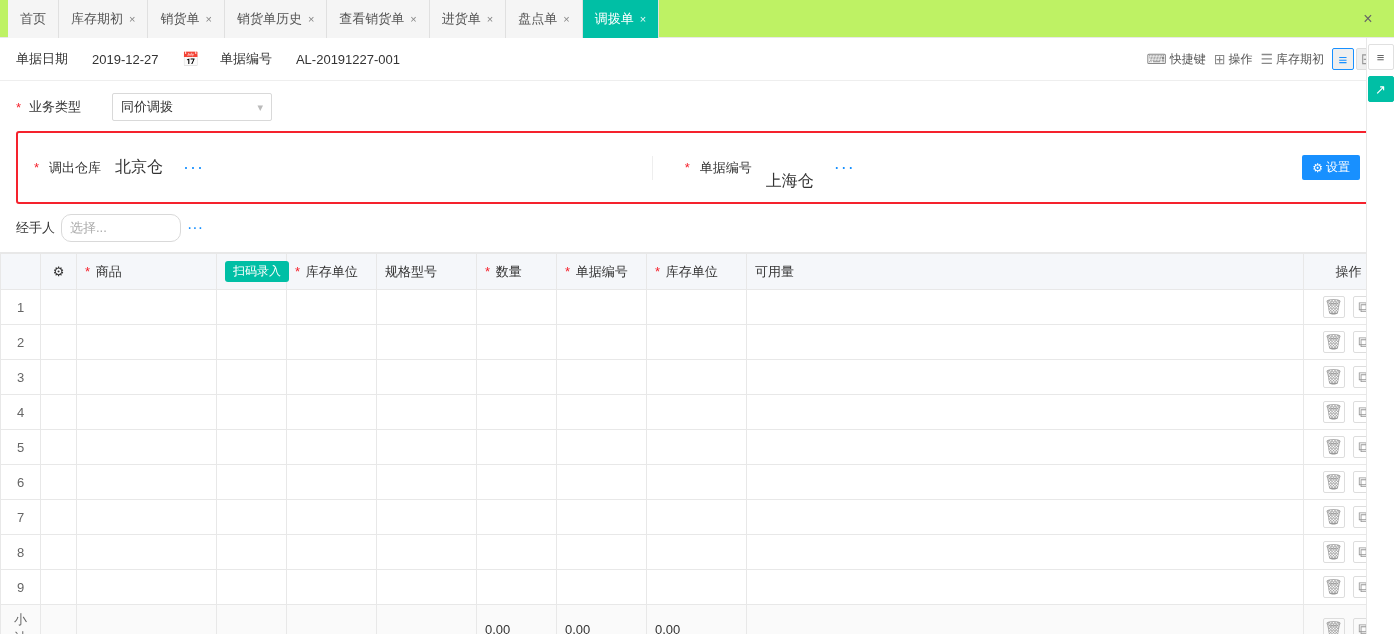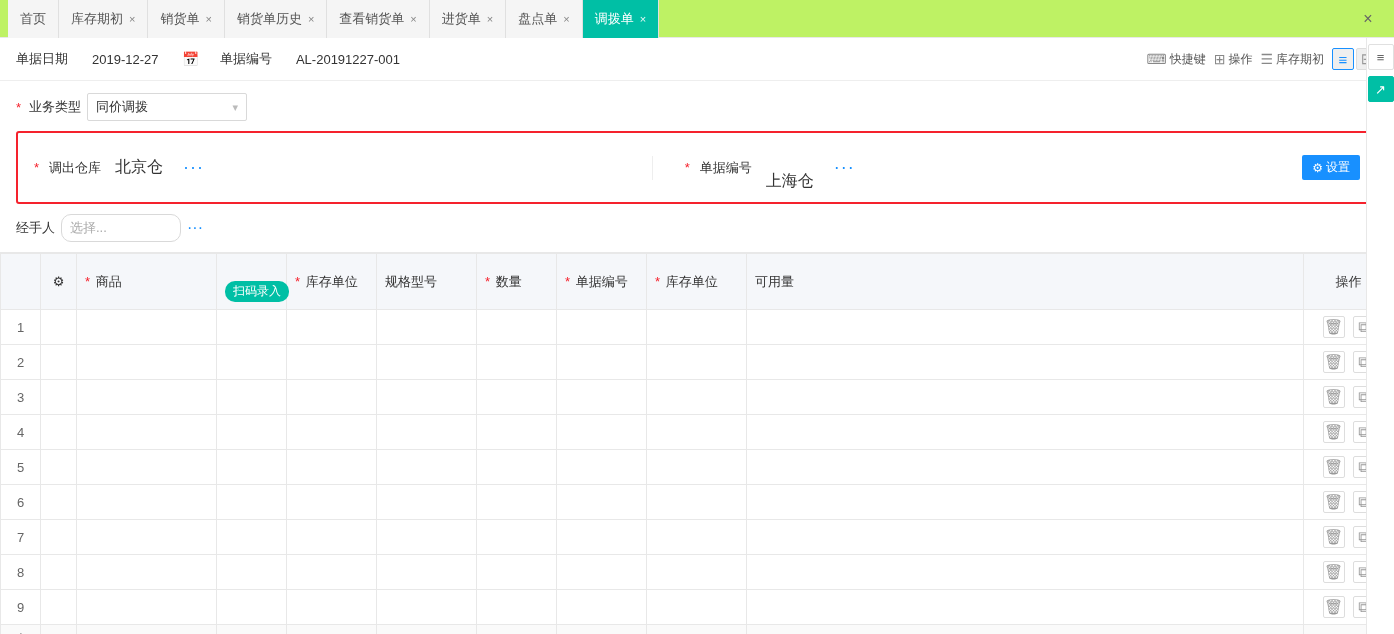--- a/index.html
+++ b/index.html
@@ -218,25 +218,24 @@
       height: 32px;
     }
     .col-index { width: 40px; text-align: center; color: #666; }
     .col-gear { width: 40px; text-align: center; }
     .col-ops { width: 90px; text-align: center; }
 
     .scan-btn {
       background: #00bfa5;
       color: #fff;
       border: none;
-      border-radius: 10px;
+      border-radius: 3px;
       padding: 2px 8px;
       font-size: 12px;
       cursor: pointer;
-      margin-top: 20px;
     }
     .th-required { color: #f5222d; margin-right: 2px; }
     .ops-icons {
       display: flex;
       gap: 8px;
       justify-content: center;
       align-items: center;
     }
     .icon-btn {
       cursor: pointer;
@@ -357,21 +356,21 @@
       <button class="icon-btn">⊞</button>
     </div>
   </div>
 </div>
 
 <div class="form-body">
   <div class="form-row">
     <div class="field-group">
       <span class="required-star">*</span>
       <span class="field-label">业务类型</span>
-      <div class="field-select" style="display:inline-flex;align-items:center;min-width:160px;border:1px solid #d9d9d9;padding:4px 8px;cursor:pointer;">
+      <div class="field-select" style="display:inline-flex;align-items:center;min-width:160px;border:1px solid #d9d9d9;padding:4px 8px;cursor:pointer;margin-left:25px;">
         <span>同价调拨</span>
         <span class="chevron" style="margin-left:auto;">▾</span>
       </div>
     </div>
   </div>
 </div>
 
 <div class="warehouse-box">
   <div class="warehouse-field">
     <span class="required-star">*</span>

